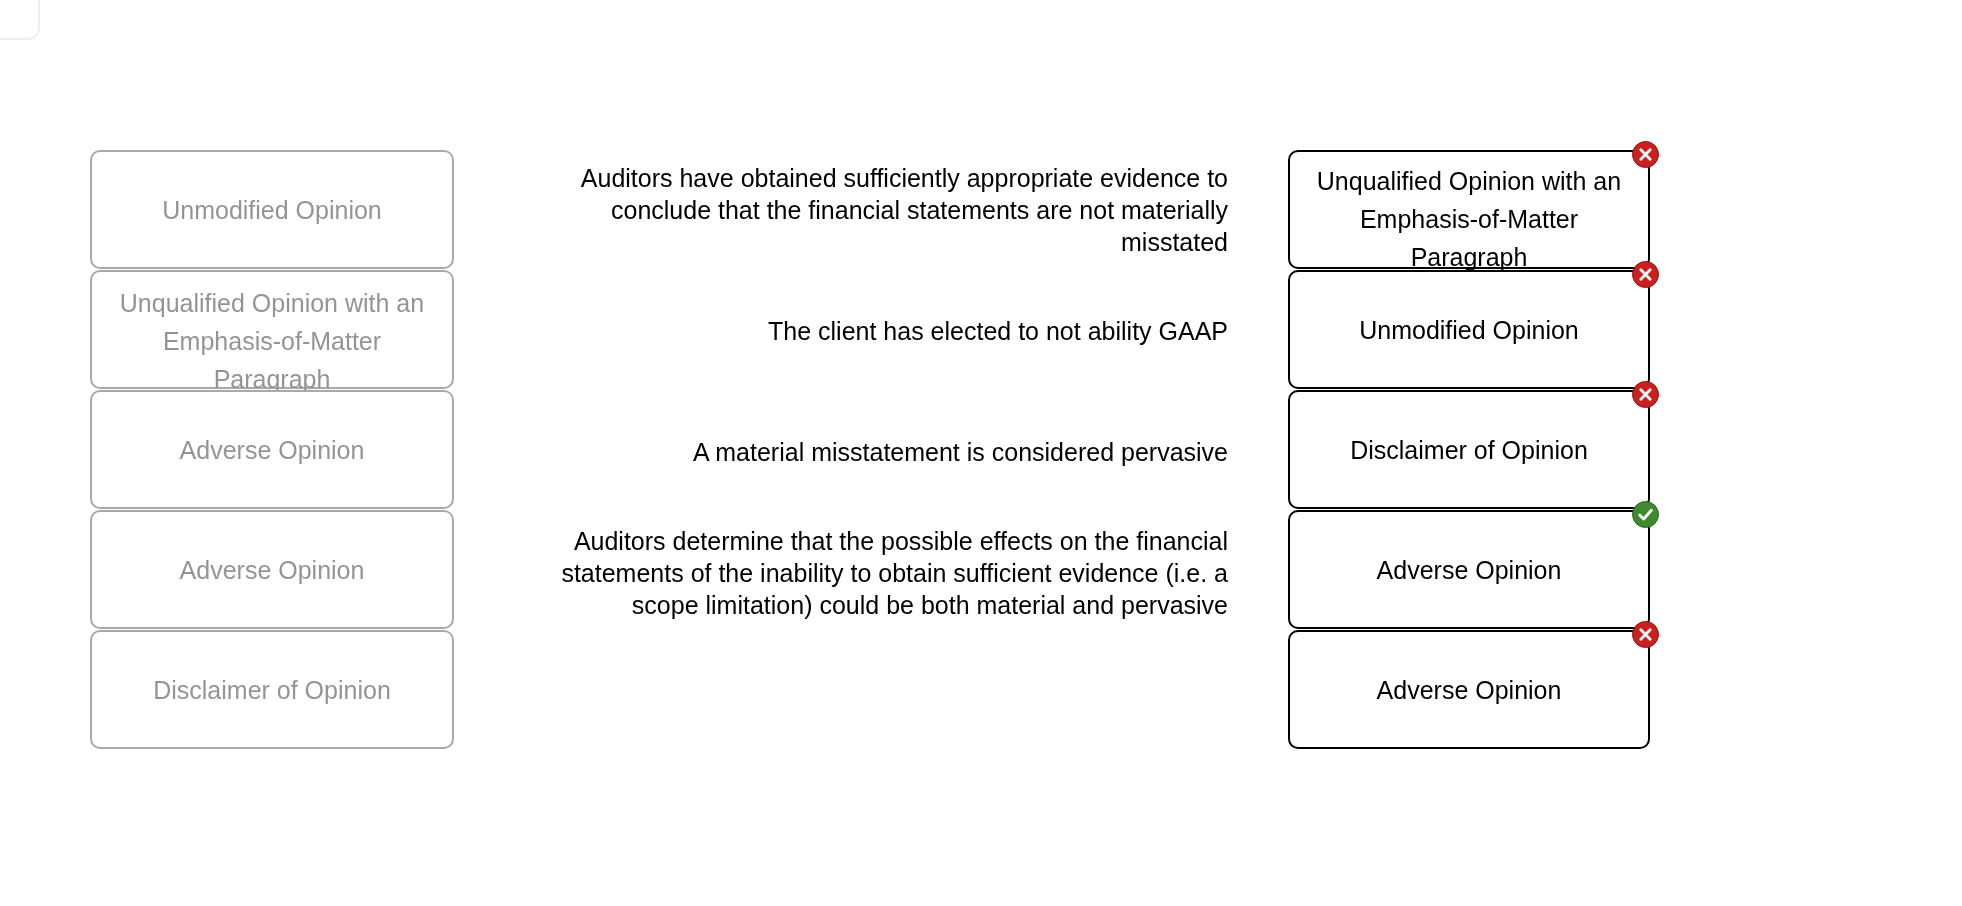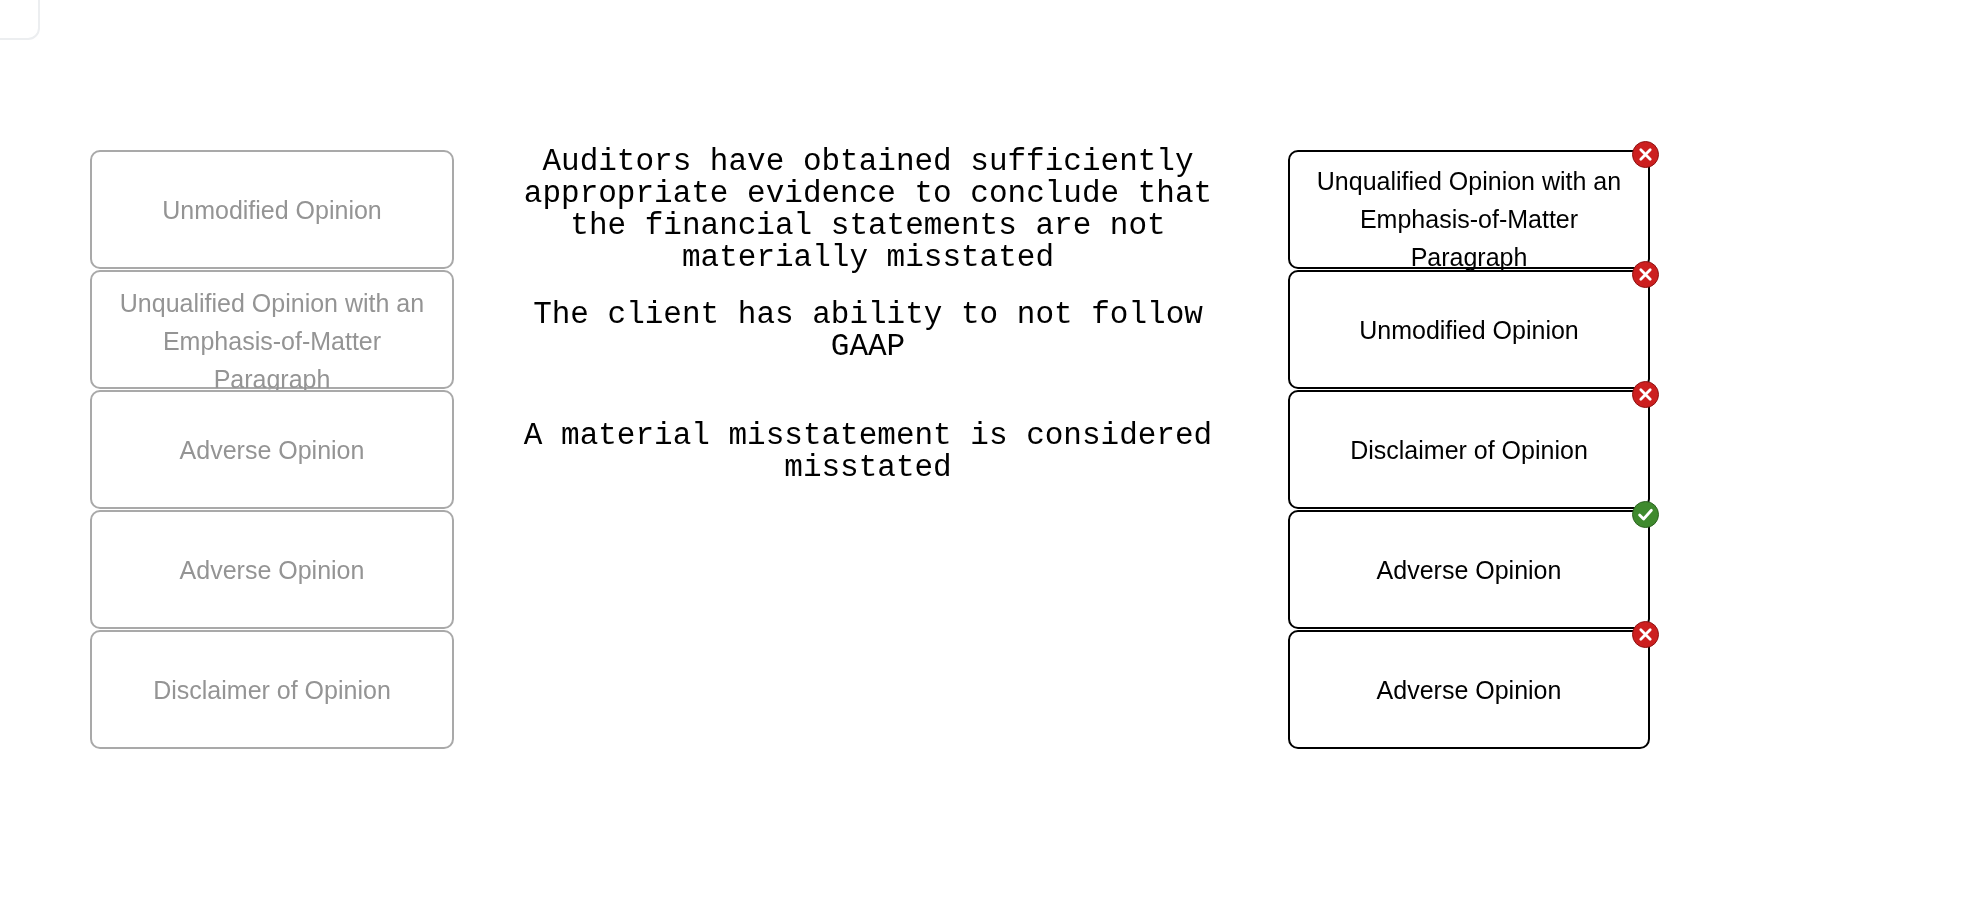--- a/index.html
+++ b/index.html
@@ -78,26 +78,25 @@
     width: 720px;
   }
   .prompt-row {
     height: 120px;
     display: flex;
     align-items: center;
     justify-content: center;
     margin-bottom: 1px;
   }
   .prompt-text {
-    font-size: 31px;
+    font-size: 25px;
     line-height: 32px;
     color: #000000;
-    text-align: center;
+    text-align: right;
     width: 100%;
-    font-family: Liberation Mono, monospace;
   }
 
   
   .submitted-column {
     position: absolute;
     left: 1288px;
     top: 150px;
     width: 362px;
   }
   .submitted-card {
@@ -171,27 +170,30 @@
   </div>
 
   <div class="prompt-column">
 
     <div class="prompt-row">
       <span class="prompt-text">Auditors have obtained sufficiently appropriate evidence to conclude that the financial statements are not materially misstated</span>
     </div>
 
 
     <div class="prompt-row">
-      <span class="prompt-text">The client has ability to not follow GAAP</span>
-    </div>
-
-    <div class="prompt-row">
-      <span class="prompt-text">A material misstatement is considered misstated</span>
-    </div>
-
+      <span class="prompt-text">The client has elected to not ability GAAP</span>
+    </div>
+
+    <div class="prompt-row">
+      <span class="prompt-text">A material misstatement is considered pervasive</span>
+    </div>
+
+    <div class="prompt-row">
+      <span class="prompt-text">Auditors determine that the possible effects on the financial statements of the inability to obtain sufficient evidence (i.e. a scope limitation) could be both material and pervasive</span>
+    </div>
 
   </div>
 
   <div class="submitted-column">
 
     <div class="submitted-card triple">
       <span class="card-label">Unqualified Opinion with an Emphasis-of-Matter Paragraph</span>
       <span class="status-badge">
         <svg width="27" height="27" viewBox="0 0 27 27">
           <circle cx="13.5" cy="13.5" r="13" fill="#cc1f1f" stroke="#8e1111" stroke-width="1"></circle>

